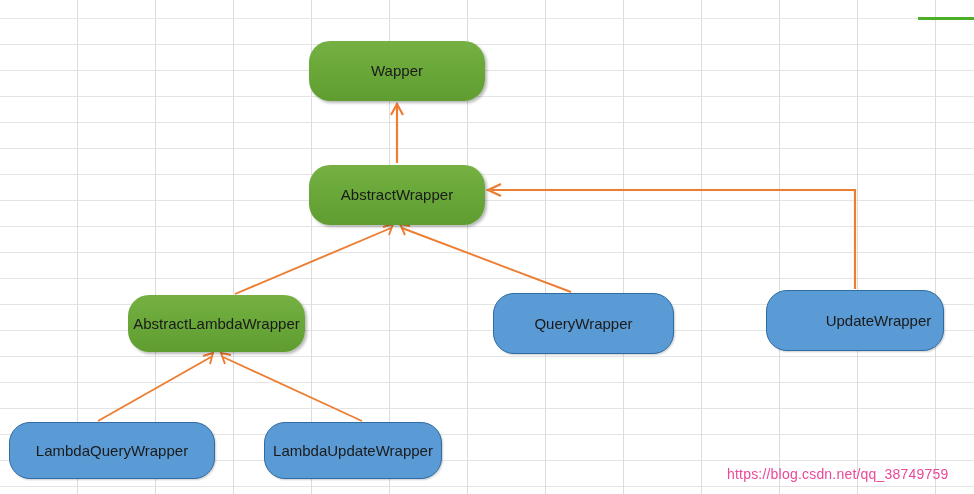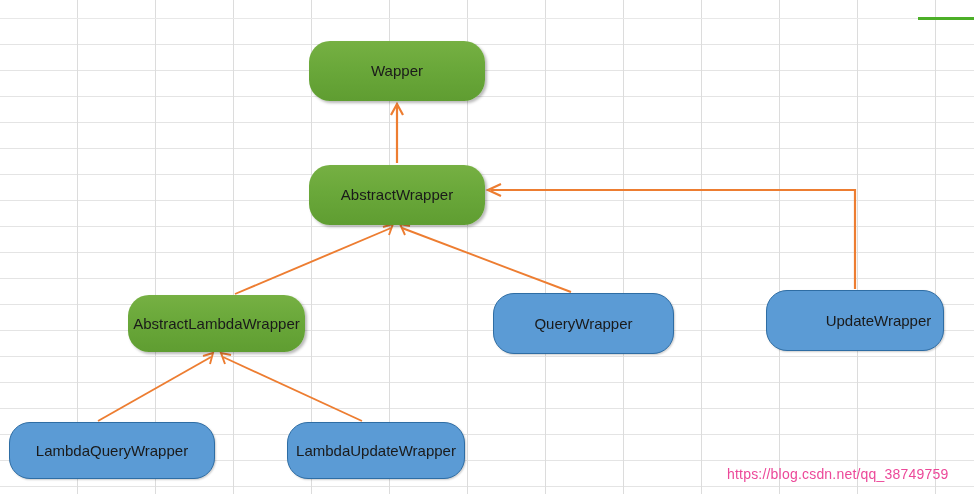--- a/index.html
+++ b/index.html
@@ -149,19 +149,19 @@
   </div>
 
   <div class="node blue" id="node-update-wrapper" style="left: 766px; top: 290px; width: 178px; height: 61px; padding-left: 47px;">
     <span>UpdateWrapper</span>
   </div>
 
   <div class="node blue" id="node-lambda-query-wrapper" style="left: 9px; top: 422px; width: 206px; height: 57px;">
     <span>LambdaQueryWrapper</span>
   </div>
 
-  <div class="node blue" id="node-lambda-update-wrapper" style="left: 287px; top: 422px; width: 178px; height: 57px;">
+  <div class="node blue" id="node-lambda-update-wrapper" style="left: 264px; top: 422px; width: 178px; height: 57px;">
     <span>LambdaUpdateWrapper</span>
   </div>
 
   <div id="watermark">https://blog.csdn.net/qq_38749759</div>
 
 </div>
 
 </body></html>

